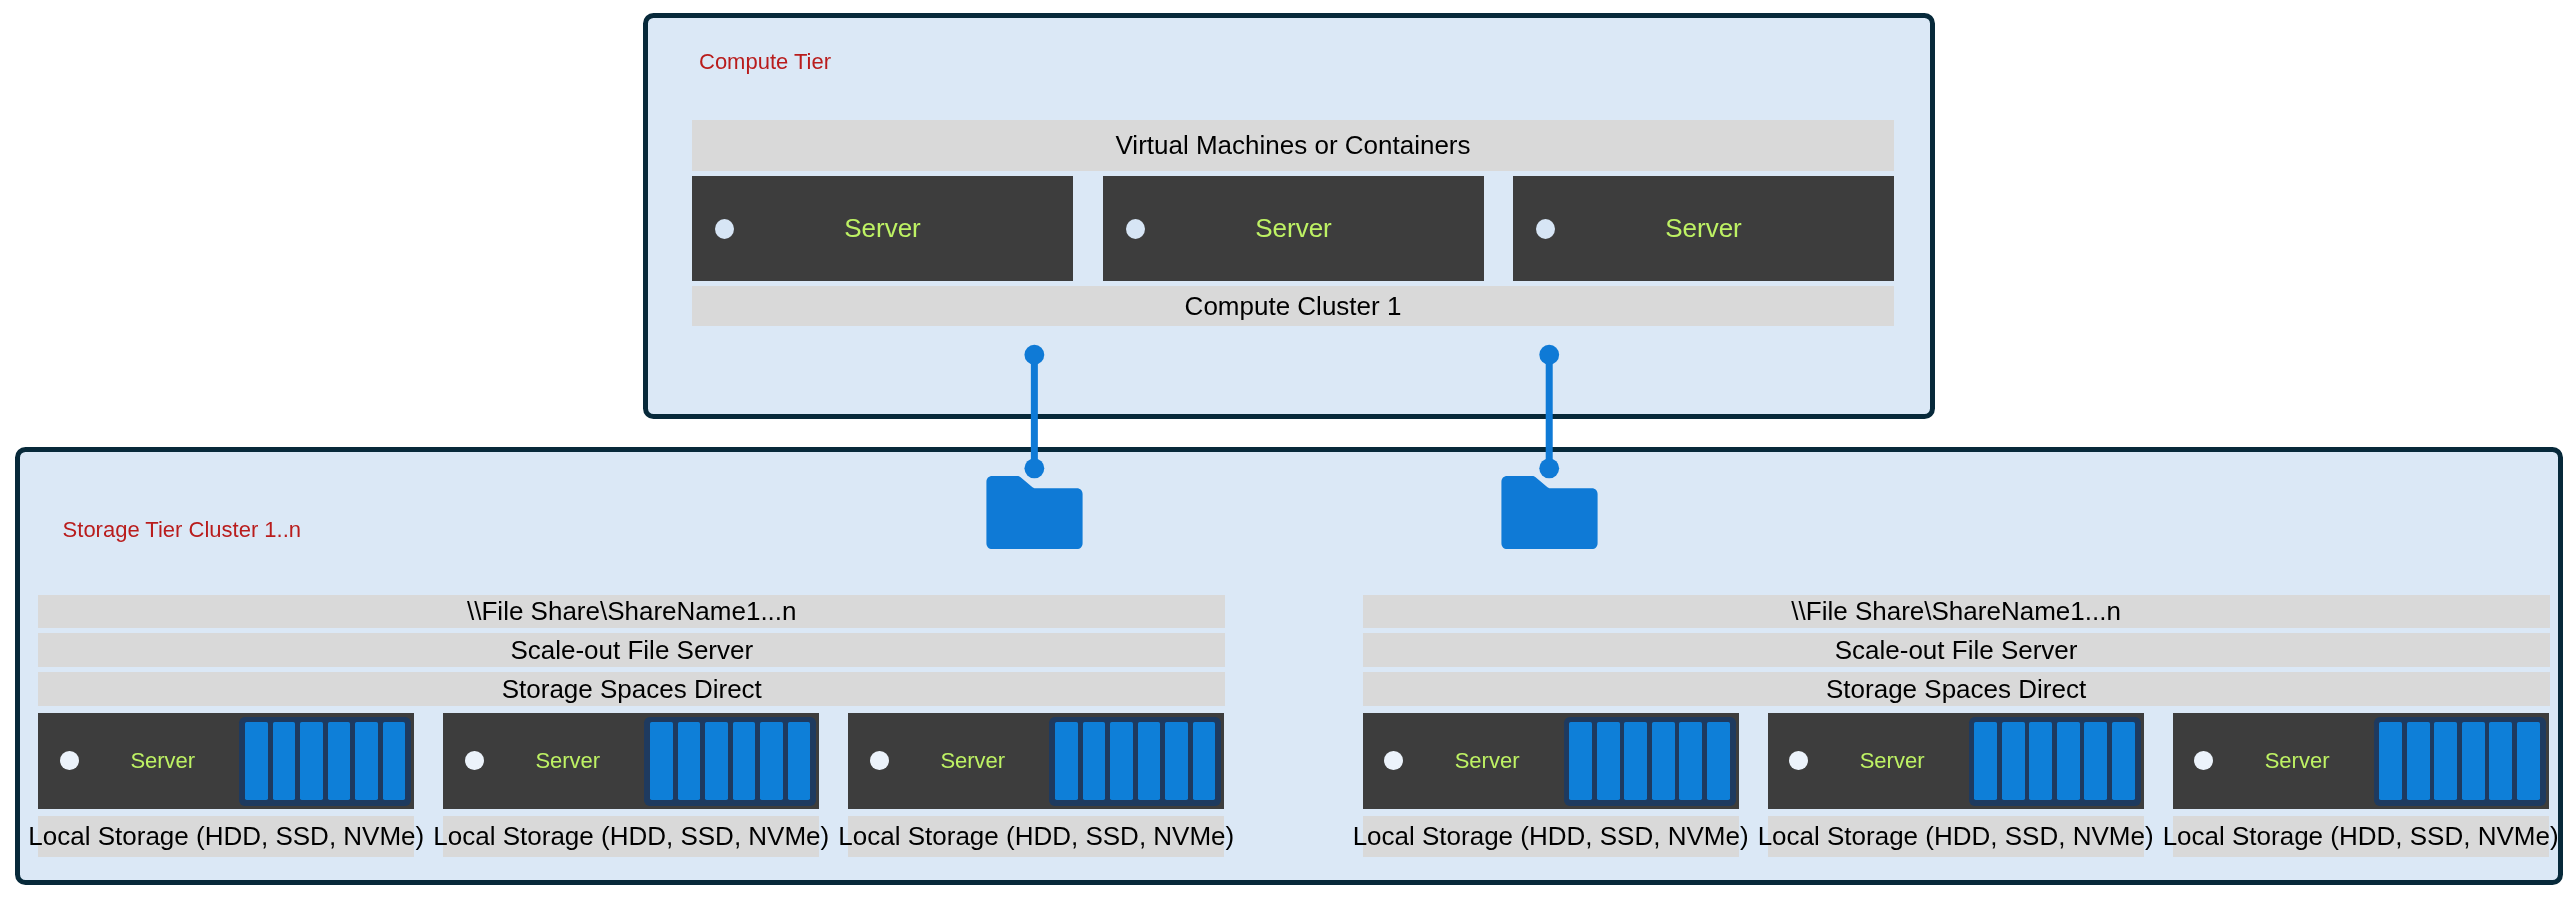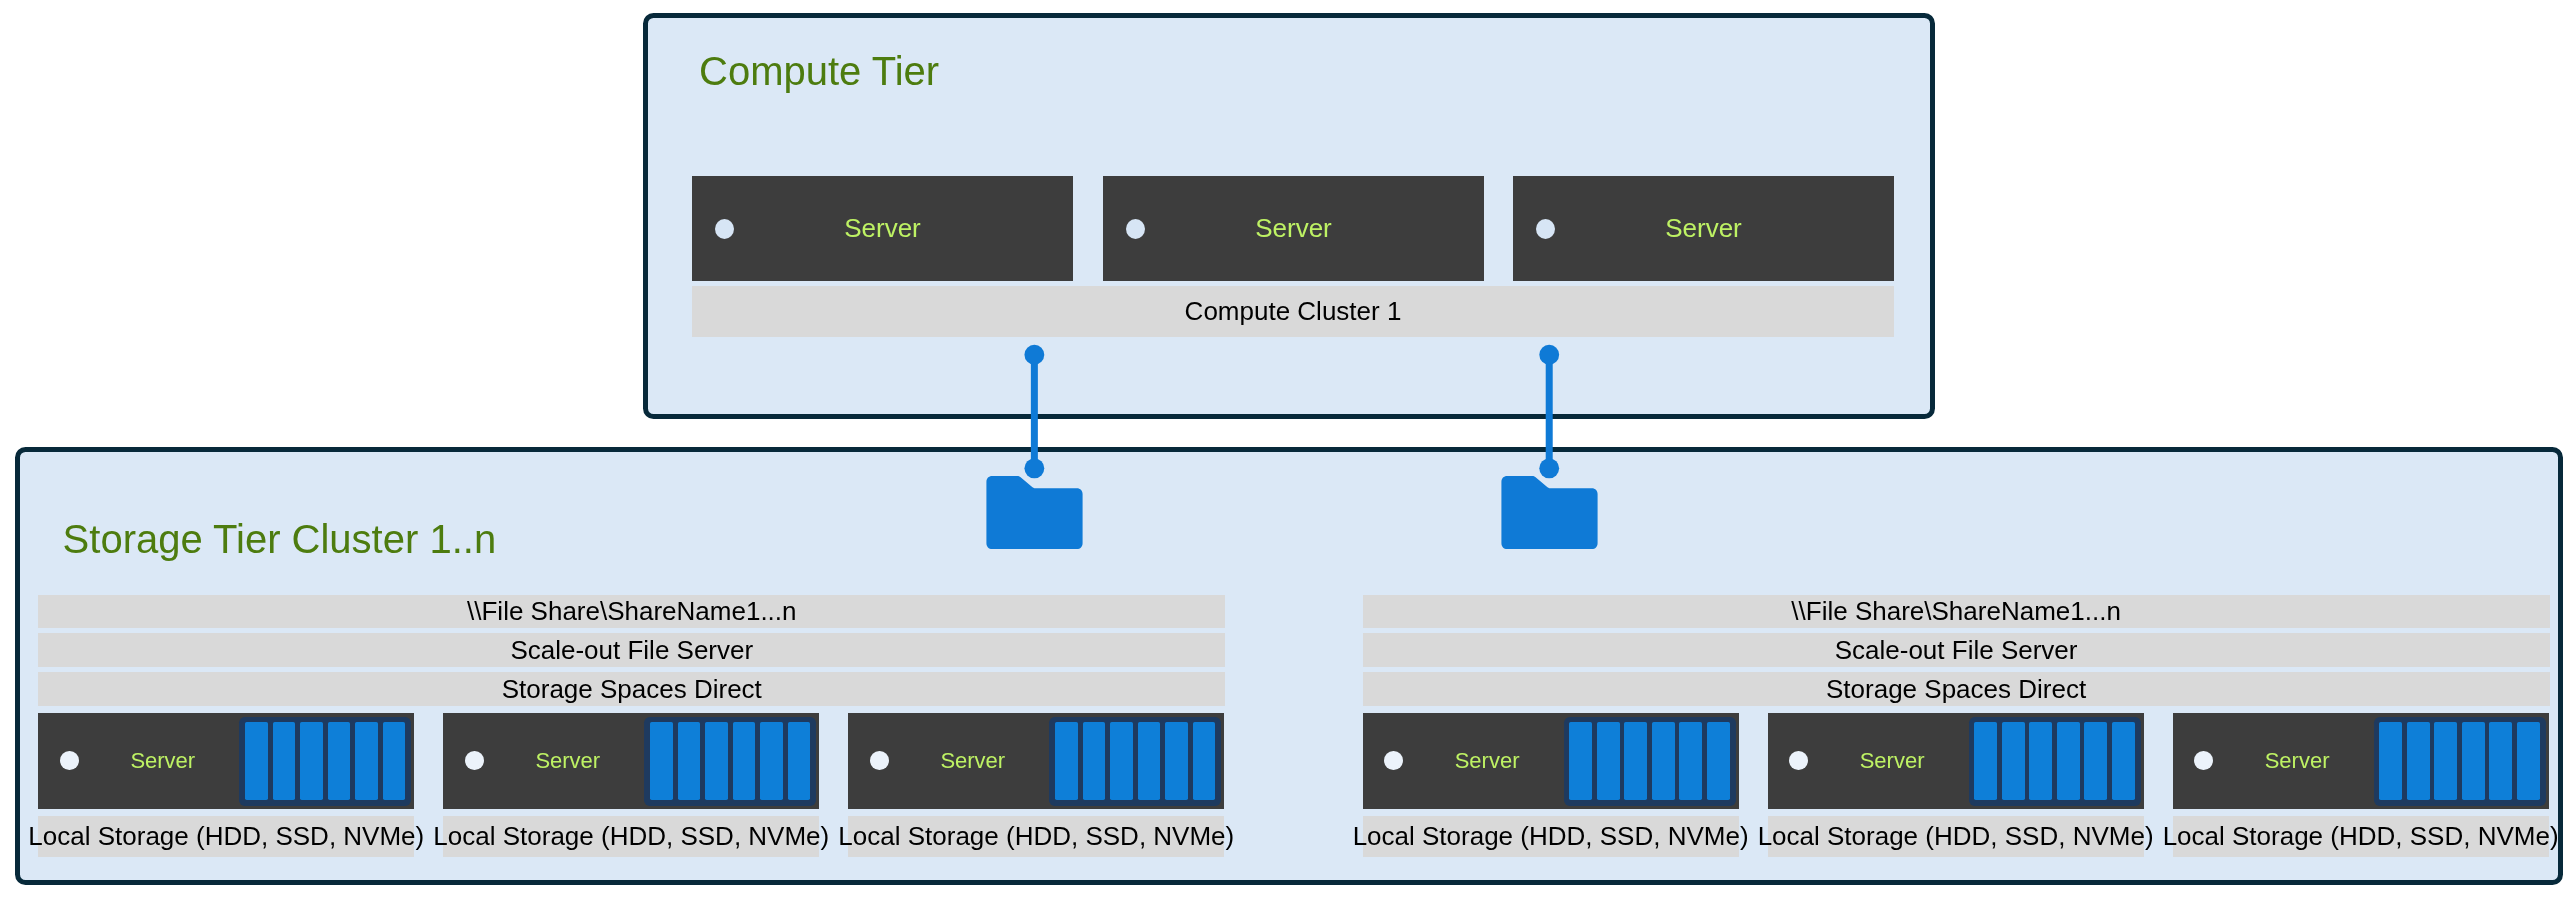--- a/index.html
+++ b/index.html
@@ -5,21 +5,21 @@
   html,body{margin:0;padding:0;background:#ffffff;}
   .canvas{
     position:relative;width:2576px;height:900px;overflow:hidden;
     font-family:"Liberation Sans", sans-serif;background:#ffffff;
   }
   .tier{
     position:absolute;background:#dbe8f6;border:5.2px solid #07293a;border-radius:10.5px;
     box-sizing:border-box;
   }
   .tier-title{
-    position:absolute;margin:0;font-size:40px;font-weight:400;color:#4d7c0f;line-height:1;
+    position:absolute;margin:0;font-size:22px;font-weight:400;color:#b91c1c;line-height:1;
     white-space:nowrap;
   }
   .bar{
     position:absolute;background:#d9d9d9;display:flex;align-items:center;justify-content:center;
     color:#000;white-space:nowrap;
   }
   .bar.big{font-size:26px;}
   .bar.small{font-size:26px;}
   .server-box{
     position:absolute;background:#3d3d3d;
@@ -42,35 +42,38 @@
   .overlay{position:absolute;left:0;top:0;pointer-events:none;}
 </style>
 </head>
 <body>
 
 <div class="canvas">
 
   <section class="tier" style="left:643px;top:13.4px;width:1292px;height:406px;">
     <h2 class="tier-title" style="left:51px;top:33px;">Compute Tier</h2>
 
+    <div class="bar big" style="left:44px;top:102px;width:1202px;height:51px;">
+      <span>Virtual Machines or Containers</span>
+    </div>
 
     <div class="server-box" style="left:44px;top:158px;width:381px;height:105px;">
       <span class="led compute"></span>
       <span class="server-label compute">Server</span>
     </div>
     <div class="server-box" style="left:455px;top:158px;width:381px;height:105px;">
       <span class="led compute"></span>
       <span class="server-label compute">Server</span>
     </div>
     <div class="server-box" style="left:865px;top:158px;width:381px;height:105px;">
       <span class="led compute"></span>
       <span class="server-label compute">Server</span>
     </div>
 
-    <div class="bar big" style="left:44px;top:268px;width:1202px;height:51px;">
+    <div class="bar big" style="left:44px;top:268px;width:1202px;height:40px;">
       <span>Compute Cluster 1</span>
     </div>
   </section>
 
   <section class="tier" style="left:14.6px;top:447px;width:2548px;height:438px;">
     <h2 class="tier-title" style="left:43px;top:67px;text-align:right;">Storage Tier Cluster 1..n</h2>
 
     <div style="position:absolute;left:18.7px;top:0;width:1187px;height:438px;">
       <div class="bar small" style="left:0;top:143px;width:1187px;height:33px;">
         <span>\\File Share\ShareName1...n</span>

